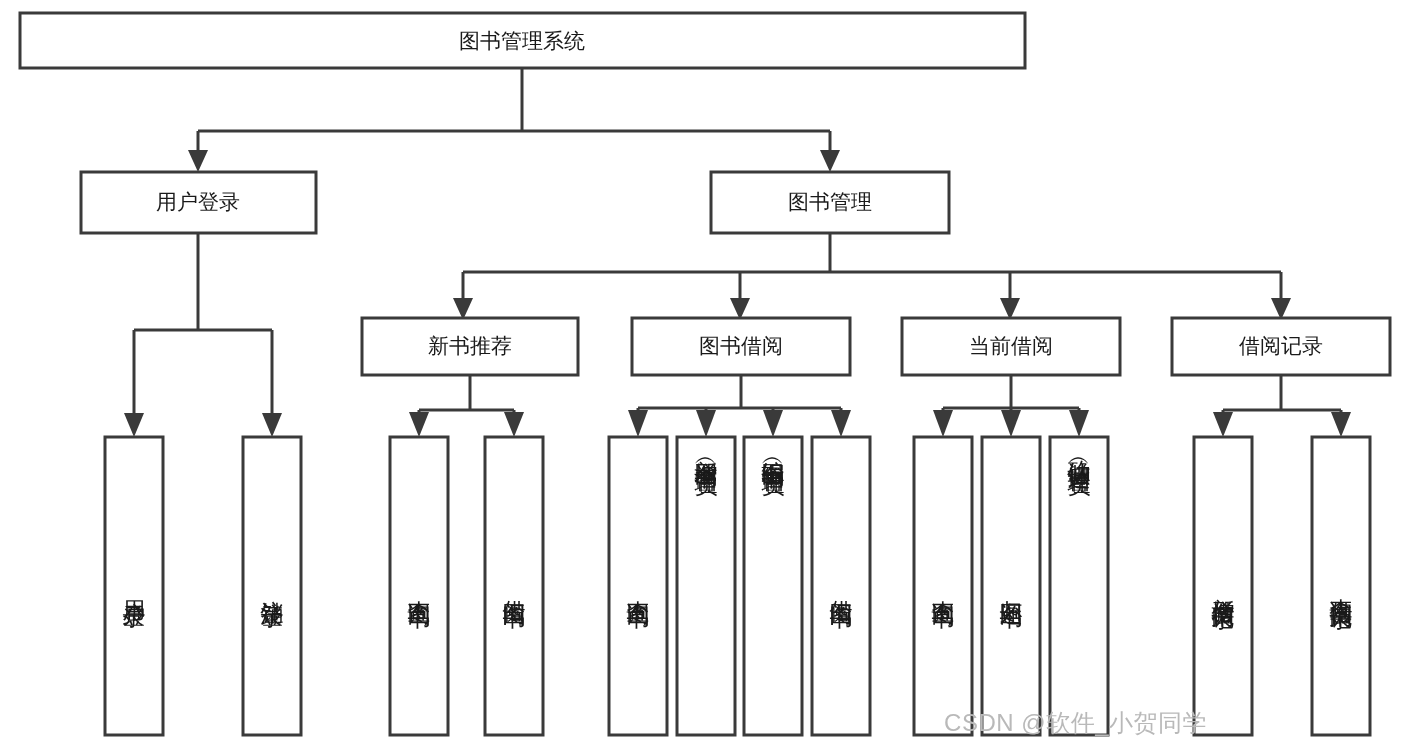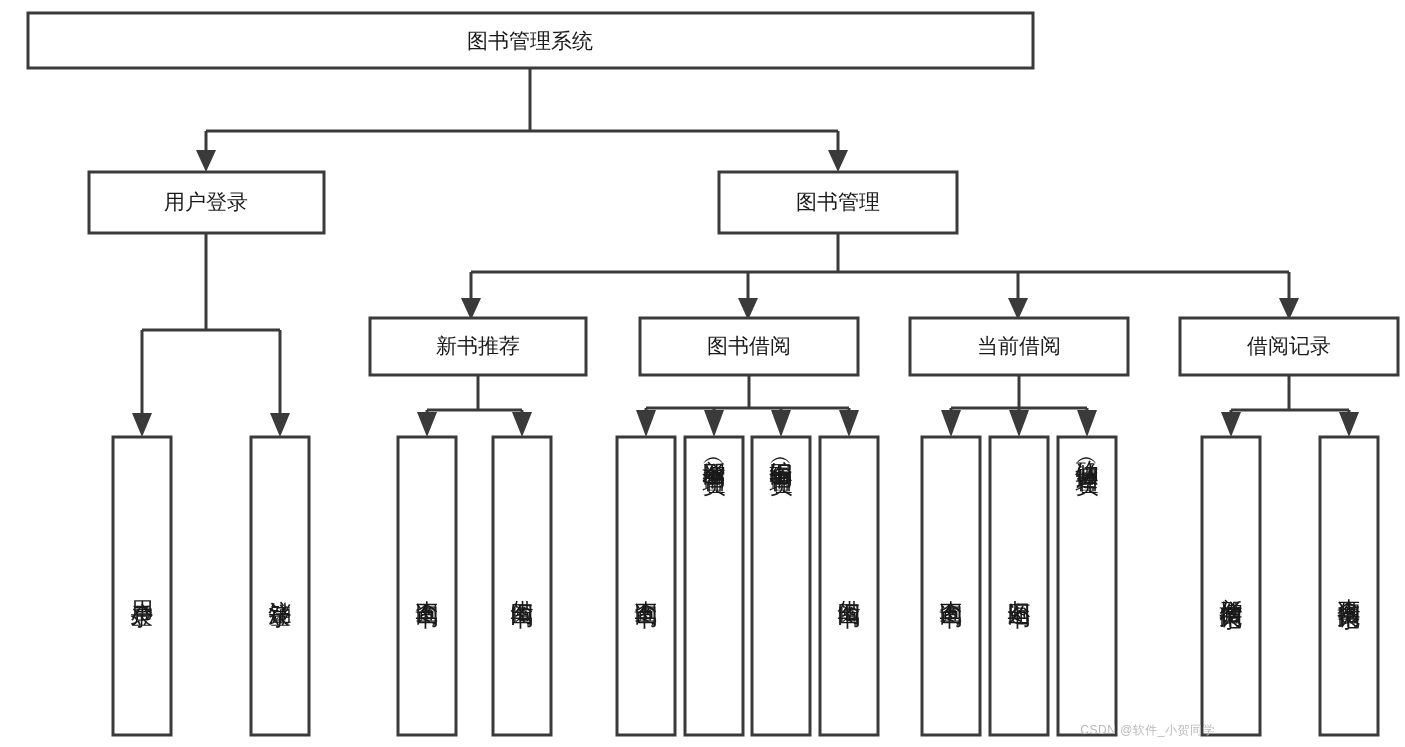--- a/index.html
+++ b/index.html
@@ -12,21 +12,20 @@
     width: 1405px;
     height: 747px;
     font-family: "Liberation Sans", "DejaVu Sans", sans-serif;
     overflow: hidden;
   }
   #diagram-root {
     position: relative;
     width: 1217px;
     height: 747px;
     background: #ffffff;
-    margin-left: 8px;
   }
   svg#diagram-svg {
     position: absolute;
     left: 0;
     top: 0;
     width: 1405px;
     height: 747px;
     display: block;
   }
   .node-box {
@@ -66,21 +65,21 @@
     line-height: 1;
     color: #1a1a1a;
     letter-spacing: 2px;
     white-space: nowrap;
   }
   .watermark {
     position: absolute;
     right: 10px;
     bottom: 8px;
     font-family: "Liberation Sans", "DejaVu Sans", sans-serif;
-    font-size: 12px;
+    font-size: 24px;
     color: #b9b9b9;
     letter-spacing: 0.5px;
     user-select: none;
     pointer-events: none;
   }
 </style>
 </head>
 <body>
 
 <div id="diagram-root">

